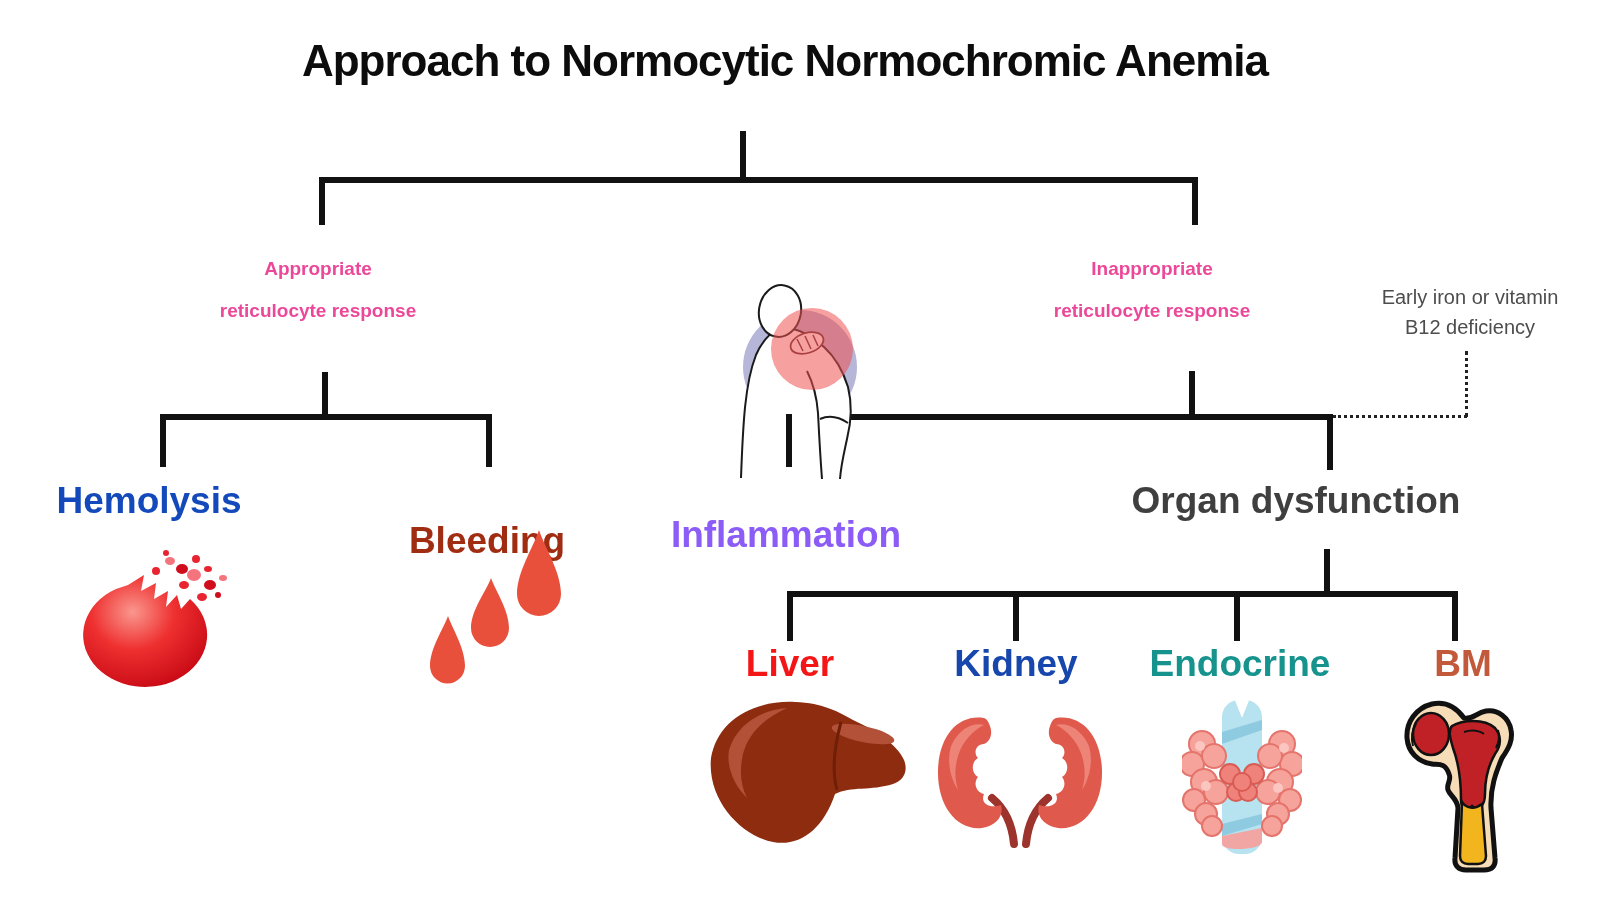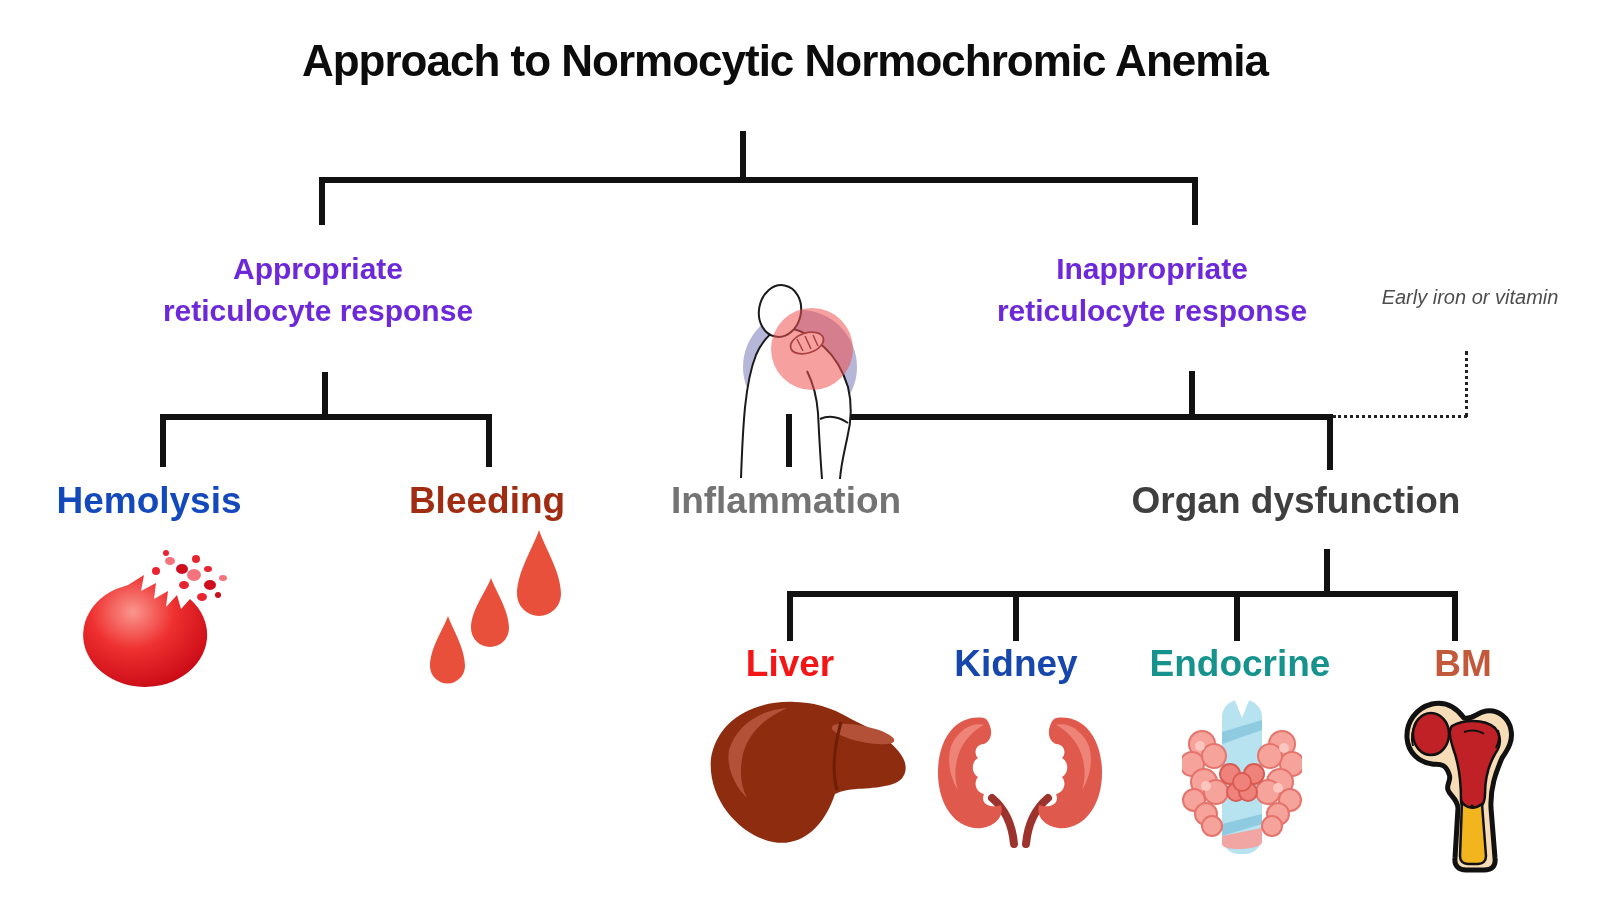--- a/index.html
+++ b/index.html
@@ -12,43 +12,43 @@
     position:absolute; left:0; top:36px; width:1570px;
     text-align:center; font-size:44px; font-weight:bold; letter-spacing:-1px;
     color:#0c0c0c;
   }
   .line { position:absolute; background:#111111; }
   .hline { height:6px; }
   .vline { width:6px; }
   .dotted-h { position:absolute; height:0; border-top:3px dotted #222222; }
   .dotted-v { position:absolute; width:0; border-left:3px dotted #222222; }
   .branch-label {
-    position:absolute; font-size:30px; font-weight:bold; line-height:42px;
-    color:#6d28d9; text-align:center;
+    position:absolute; font-size:19px; font-weight:bold; line-height:42px;
+    color:#ec4899; text-align:center;
   }
   .node-label {
     position:absolute; font-size:37px; font-weight:bold; text-align:center;
     white-space:nowrap;
   }
   .annotation {
     position:absolute; font-size:20px; line-height:30px; text-align:center;
   }
   .icon { position:absolute; }
   
   .lbl-appropriate   { left:158px;  top:248px; width:320px; }
   .lbl-inappropriate { left:992px;  top:248px; width:320px; }
   .lbl-hemolysis     { left:29px;   top:480px; width:240px; }
   .lbl-bleeding      { left:367px;  top:480px; width:240px; }
   .lbl-inflammation  { left:646px;  top:480px; width:280px; }
   .lbl-organ         { left:1126px; top:480px; width:340px; }
   .lbl-liver         { left:690px;  top:643px; width:200px; }
   .lbl-kidney        { left:916px;  top:643px; width:200px; }
   .lbl-endocrine     { left:1120px; top:643px; width:240px; }
   .lbl-bm            { left:1383px; top:643px; width:160px; }
-  .lbl-annotation    { left:1340px; top:282px; width:260px;font-style:italic; }
+  .lbl-annotation    { left:1340px; top:282px; width:260px; }
 </style>
 </head>
 <body>
 
 <div class="canvas">
 
   <h1 class="title">Approach to Normocytic Normochromic Anemia</h1>
 
   <div class="line vline" style="left:740px; top:131px; height:49px;"></div>
   <div class="line hline" style="left:319px; top:177px; width:879px;"></div>
@@ -79,25 +79,26 @@
     <div>Appropriate</div>
     <div>reticulocyte response</div>
   </div>
   <div class="branch-label lbl-inappropriate">
     <div>Inappropriate</div>
     <div>reticulocyte response</div>
   </div>
 
   <div class="annotation lbl-annotation" style="color: rgb(77, 77, 77);">
     <div>Early iron or vitamin</div>
+    <div>B12 deficiency</div>
   </div>
 
   <div class="node-label lbl-hemolysis" style="color: rgb(19, 73, 187);">Hemolysis</div>
-  <div class="node-label lbl-bleeding" style="color: rgb(160, 44, 18);">Bleeding</div>
-  <div class="node-label lbl-inflammation" style="color: #737373;">Inflammation</div>
+  <div class="node-label lbl-bleeding" style="color: rgb(160, 44, 18); margin-top: 40px;">Bleeding</div>
+  <div class="node-label lbl-inflammation" style="color: #8b5cf6; margin-top: 34px;">Inflammation</div>
   <div class="node-label lbl-organ" style="color: rgb(63, 63, 63);">Organ dysfunction</div>
   <div class="node-label lbl-liver" style="color: rgb(244, 22, 22);">Liver</div>
   <div class="node-label lbl-kidney" style="color: rgb(23, 71, 173);">Kidney</div>
   <div class="node-label lbl-endocrine" style="color: rgb(23, 147, 142);">Endocrine</div>
   <div class="node-label lbl-bm" style="color: rgb(194, 89, 58); text-align: center;">BM</div>
 
   <svg class="icon" style="left:78px; top:545px;" width="160" height="145" viewBox="0 0 160 145">
     <defs>
       <radialGradient id="rbcGrad" cx="40%" cy="33%" r="75%">
         <stop offset="0%" stop-color="#fa978e"></stop>

